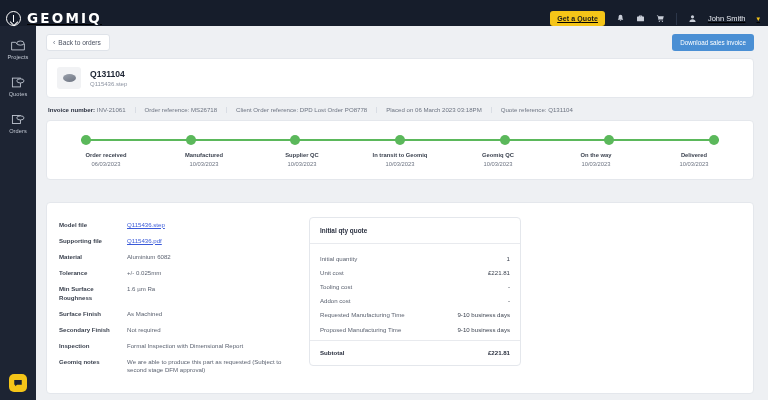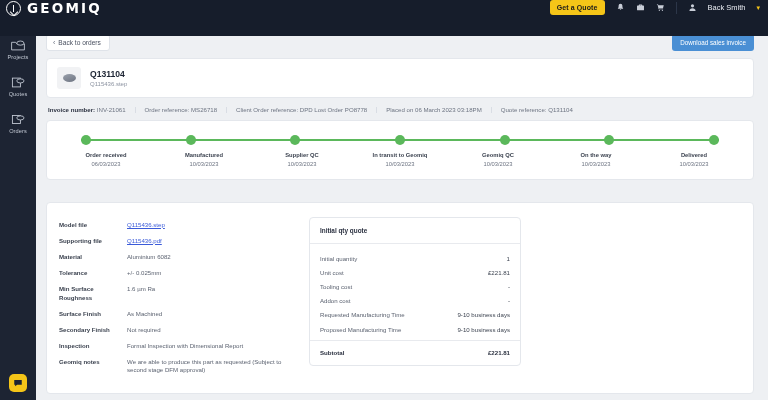--- a/index.html
+++ b/index.html
@@ -6,23 +6,23 @@
   html, body {
     width: 768px; height: 400px;
     font-family: "Liberation Sans", sans-serif;
     background: #eef0f3;
     overflow: hidden;
   }
   .app { position: relative; width: 768px; height: 400px; }
 
   
   .topbar {
-    position: absolute; top: 0; left: 0; right: 0; height: 36px;
-    background: #161d2b; display: flex; align-items: flex-start;
-    padding: 0 8px 0 6px; z-index: 5;
+    position: absolute; top: 0; left: 0; right: 0; height: 26px;
+    background: #161d2b; display: flex; align-items: flex-end;
+    padding: 0 8px 0 6px; z-index: 5; text-decoration: underline;
   }
   .logo-wrap { display: flex; align-items: center; gap: 6px; }
   .logo-mark {
     width: 15px; height: 15px; border-radius: 50%;
     border: 1.2px solid #ffffff; position: relative;
     display: flex; align-items: center; justify-content: center;
   }
   .logo-mark:after {
     content: ""; width: 1.2px; height: 7px; background: #fff;
     position: absolute; top: 3px;
@@ -173,21 +173,21 @@
             <path d="M1.6 2h2l.5 2h9.7l-1.4 5.2H5.3l.25 1h7.2v1.1H4.7L2.8 3.1H1.6zM5.9 12.2a.95.95 0 1 0 0 1.9.95.95 0 0 0 0-1.9zm5.4 0a.95.95 0 1 0 0 1.9.95.95 0 0 0 0-1.9z"></path>
           </svg>
       </span>
       <span class="divider-v"></span>
       <span class="ticon">
         <svg width="9" height="9" viewBox="0 0 16 16" fill="currentColor">
             <circle cx="8" cy="5" r="2.8"></circle>
             <path d="M2.6 14c0-3 2.4-4.6 5.4-4.6s5.4 1.6 5.4 4.6z"></path>
           </svg>
       </span>
-      <span class="uname">Back Smith</span>
+      <span class="uname">John Smith</span>
       <span class="chev-y">▾</span>
     </div>
   </div>
 
   <div class="sidebar">
     <div class="side-item">
       <span class="side-ico">
         <svg width="16" height="13" viewBox="0 0 20 16" fill="none" stroke="#c3c9d4" stroke-width="1.1">
           <path d="M2 4h5l1.5 2H18v7.5H2z"></path>
             <ellipse cx="13" cy="5" rx="4.5" ry="2.6" fill="#1d2433"></ellipse>

